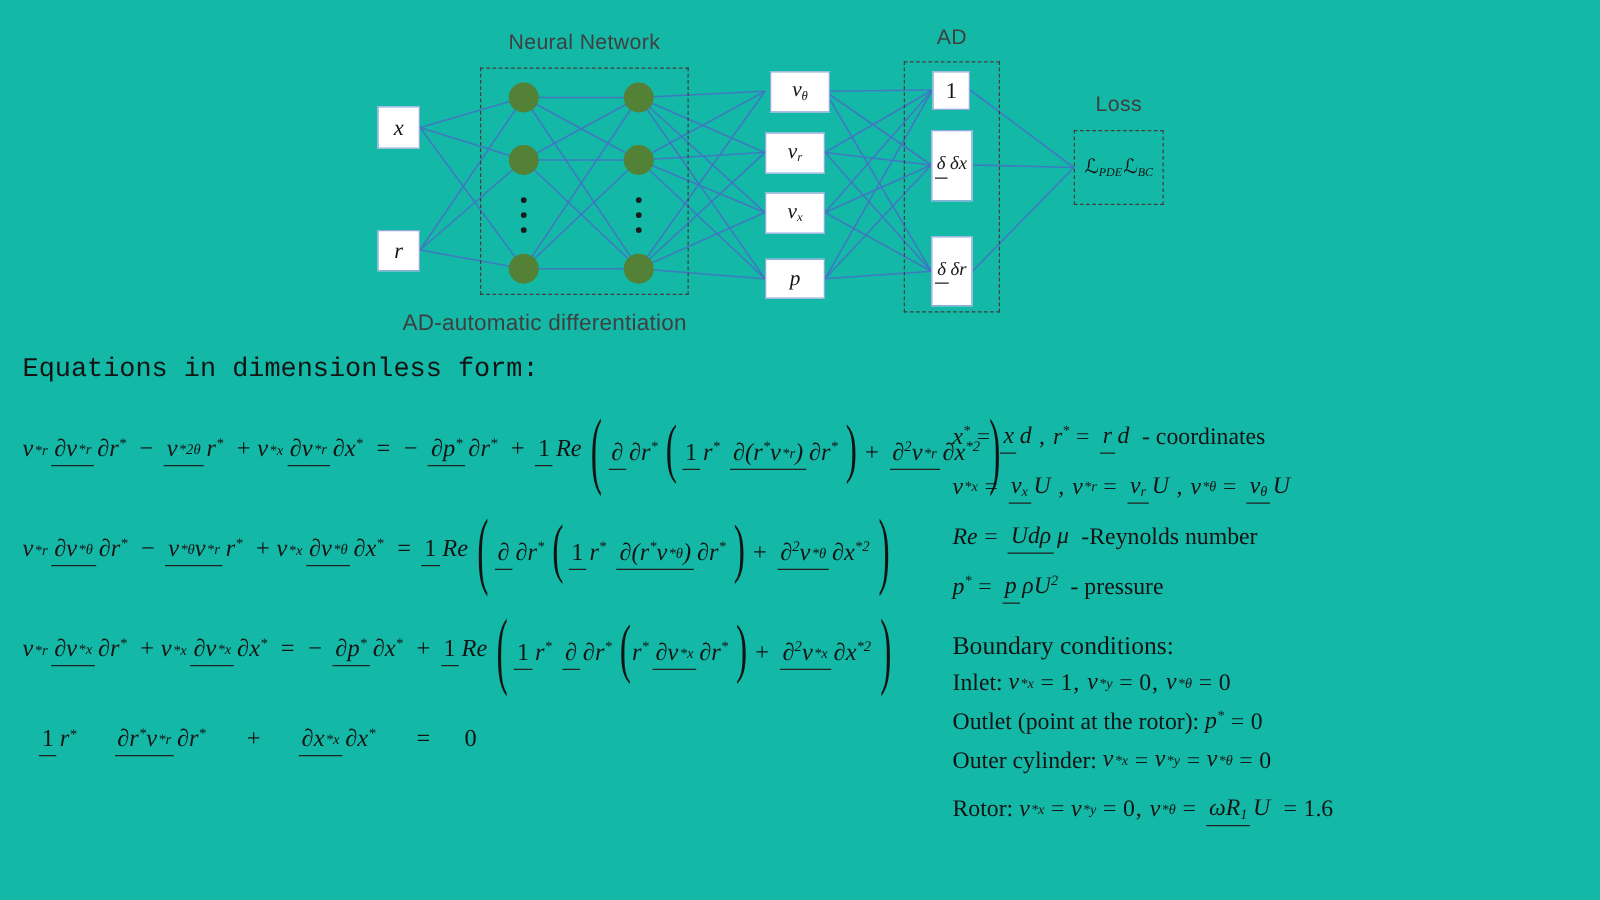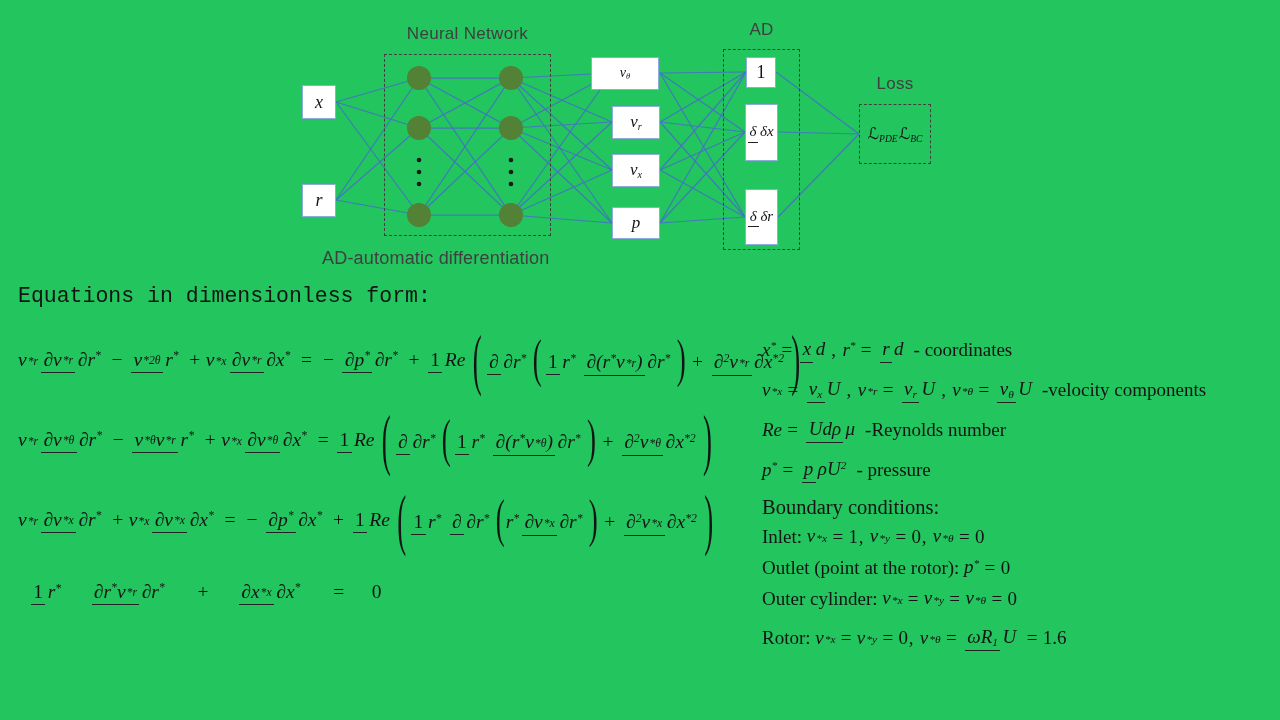--- a/index.html
+++ b/index.html
@@ -1,16 +1,16 @@
 <!DOCTYPE html>
 <html><head>
 <meta charset="utf-8">
 <style>
   html,body { margin:0; padding:0; background:#fff; }
-  .canvas { position:relative; width:1280px; height:720px; background:#22c55e; overflow:hidden;
+  .canvas { position:relative; width:1280px; height:720px; background:#14b8a6; overflow:hidden;
             font-family:"Liberation Sans", sans-serif; }
 
   
   .diagram { position:absolute; left:0; top:0; width:1280px; height:290px; }
   .edges { position:absolute; left:0; top:0; }
   .nbox { position:absolute; border:1.4px solid #8FAADC; background:#fff;
           display:flex; align-items:center; justify-content:center; box-sizing:border-box; }
   .dashedrect { position:absolute; border:1.6px dashed #404040; box-sizing:border-box; }
   .dlabel { position:absolute; color:#3f3f3f; font-size:17px; text-align:center; letter-spacing:0.3px; }
   .caption { position:absolute; color:#3f3f3f; font-size:18px; letter-spacing:0.2px; }
@@ -44,21 +44,21 @@
 
   
   .leftcol { position:absolute; left:18px; top:284px; width:745px; }
   .eq-heading { font-family:Liberation Mono, monospace; font-size:21.5px; color:#141414;
                 margin-bottom:12px; }
   .eq { font-size:19.5px; height:80px; }
   .eq.small { height:64px; margin-left:10px;gap:22px; }
   .rightcol { position:absolute; left:762px; top:330px; width:516px; }
   .defline { font-size:19px; min-height:40px; }
   .b-heading { font-family:"Liberation Serif","DejaVu Serif",serif; font-size:20.5px; color:#141414;
-               margin-top:6px; margin-bottom:2px; }
+               margin-top:16px; margin-bottom:2px; }
   .bline { font-size:19px; min-height:31px; }
   .bline.tall { min-height:48px; }
 </style>
 </head>
 <body>
 
 <div class="canvas">
 
   <div class="diagram">
     <svg id="edges" class="edges" width="1280" height="290" viewBox="0 0 1280 290">
@@ -125,21 +125,21 @@
     <div class="dlabel" style="left:723px;top:20px;width:77px">AD</div>
     <div class="dlabel" style="left:857px;top:74px;width:76px">Loss</div>
 
     <div class="nbox math" style="left:302px;top:85px;width:34px;height:34px;font-size:18px">
         <span class="mi">x</span>
       </div>
     <div class="nbox math" style="left:302px;top:184px;width:34px;height:33px;font-size:18px">
         <span class="mi">r</span>
       </div>
 
-    <div class="nbox math" style="left:591px;top:57px;width:68px;height:33px;font-size:14px">
+    <div class="nbox math" style="left:616px;top:57px;width:48px;height:33px;font-size:17px">
         <span class="mss"><span class="mbase">v</span><span class="msubi">θ</span></span>
       </div>
     <div class="nbox math" style="left:612px;top:106px;width:48px;height:33px;font-size:17px">
         <span class="mss"><span class="mbase">v</span><span class="msubi">r</span></span>
       </div>
     <div class="nbox math" style="left:612px;top:154px;width:48px;height:33px;font-size:17px">
         <span class="mss"><span class="mbase">v</span><span class="msubi">x</span></span>
       </div>
     <div class="nbox math" style="left:612px;top:207px;width:48px;height:32px;font-size:17px">
         <span class="mi">p</span>
@@ -241,21 +241,20 @@
         <span class="mo">=</span>
         <span class="mfrac"><span class="mnum"><span class="mss"><span class="mbase">v</span><span class="msubi">x</span></span></span><span class="mden"><span class="mi">U</span></span></span>
         <span class="mcomma">,</span>
         <span class="mss"><span class="mbase">v</span><span class="mstack"><span class="">*</span><span class="">r</span></span></span>
         <span class="mo">=</span>
         <span class="mfrac"><span class="mnum"><span class="mss"><span class="mbase">v</span><span class="msubi">r</span></span></span><span class="mden"><span class="mi">U</span></span></span>
         <span class="mcomma">,</span>
         <span class="mss"><span class="mbase">v</span><span class="mstack"><span class="">*</span><span class="">θ</span></span></span>
         <span class="mo">=</span>
         <span class="mfrac"><span class="mnum"><span class="mss"><span class="mbase">v</span><span class="msubi">θ</span></span></span><span class="mden"><span class="mi">U</span></span></span>
-        <span class="mtext">&nbsp;-velocity components</span>
       </div>
     <div class="defline math">
         <span class="mi">Re</span>
         <span class="mo">=</span>
         <span class="mfrac"><span class="mnum"><span class="mi">Udρ</span></span><span class="mden"><span class="mi">μ</span></span></span>
         <span class="mtext">&nbsp;-Reynolds number</span>
       </div>
     <div class="defline math">
         <span class="mss"><span class="mbase">p</span><span class="msupi">*</span></span>
         <span class="mo">=</span>

